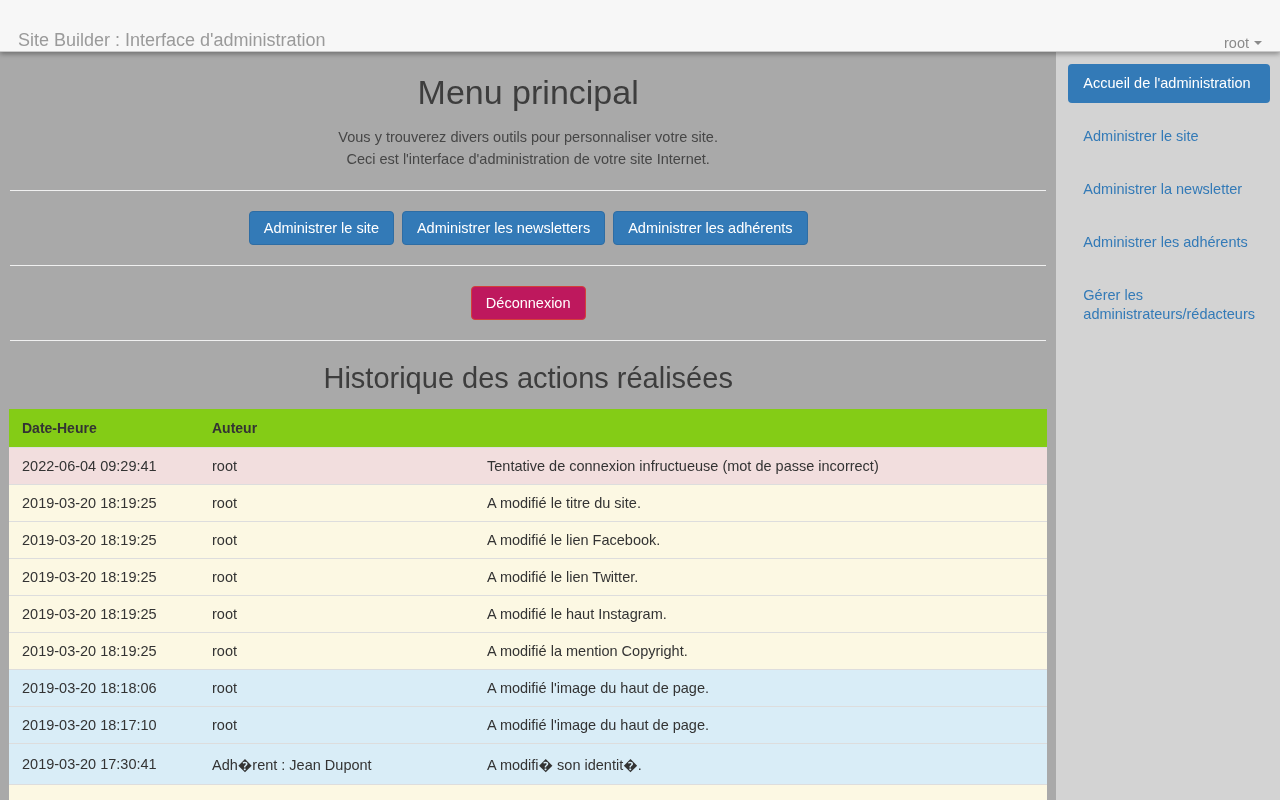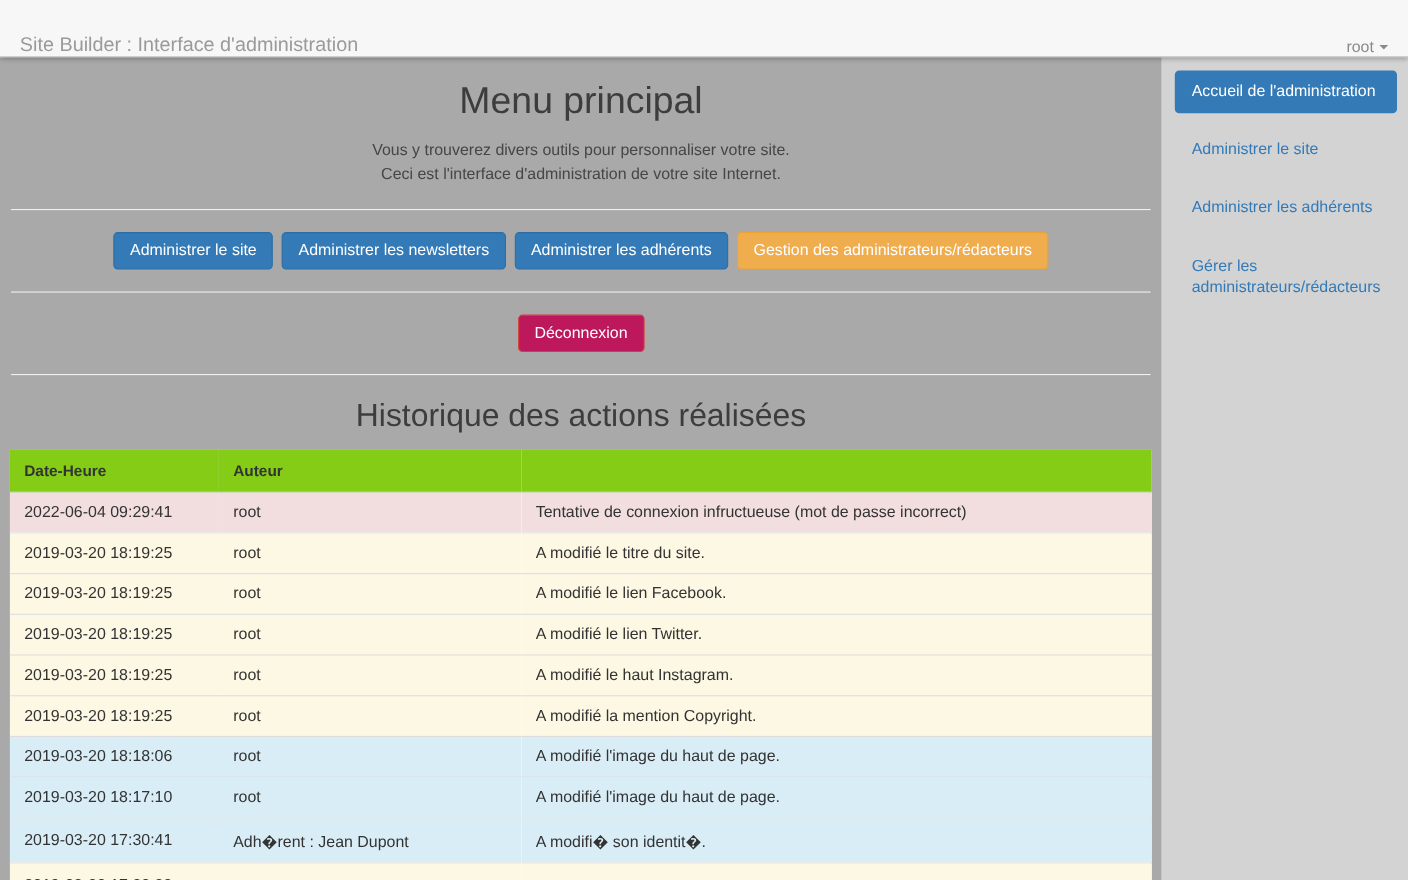--- a/index.html
+++ b/index.html
@@ -101,21 +101,20 @@
 
     <hr class="sep">
 
     <div class="btn-row">
   <button class="btn primary">Administrer le site</button>
 
   <button class="btn primary">Administrer les newsletters</button>
 
   <button class="btn primary">Administrer les adhérents</button>
 
-  <button class="btn warning">Gestion des administrateurs/rédacteurs</button>
 </div>
 
     <hr class="sep">
 
     <div class="btn-row">
 
   <button class="btn danger">Déconnexion</button>
 </div>
 
     <hr class="sep">
@@ -194,19 +193,20 @@
 </tbody>
       </table>
     </div>
   </main>
 
   <aside class="sidebar">
   <a class="side-item active">Accueil de l'administration</a>
 
   <a class="side-item">Administrer le site</a>
 
+  <a class="side-item">Administrer la newsletter</a>
 
   <a class="side-item">Administrer les adhérents</a>
 
   <a class="side-item">Gérer les administrateurs/rédacteurs</a>
 </aside>
 
 </div>
 
 </body></html>

